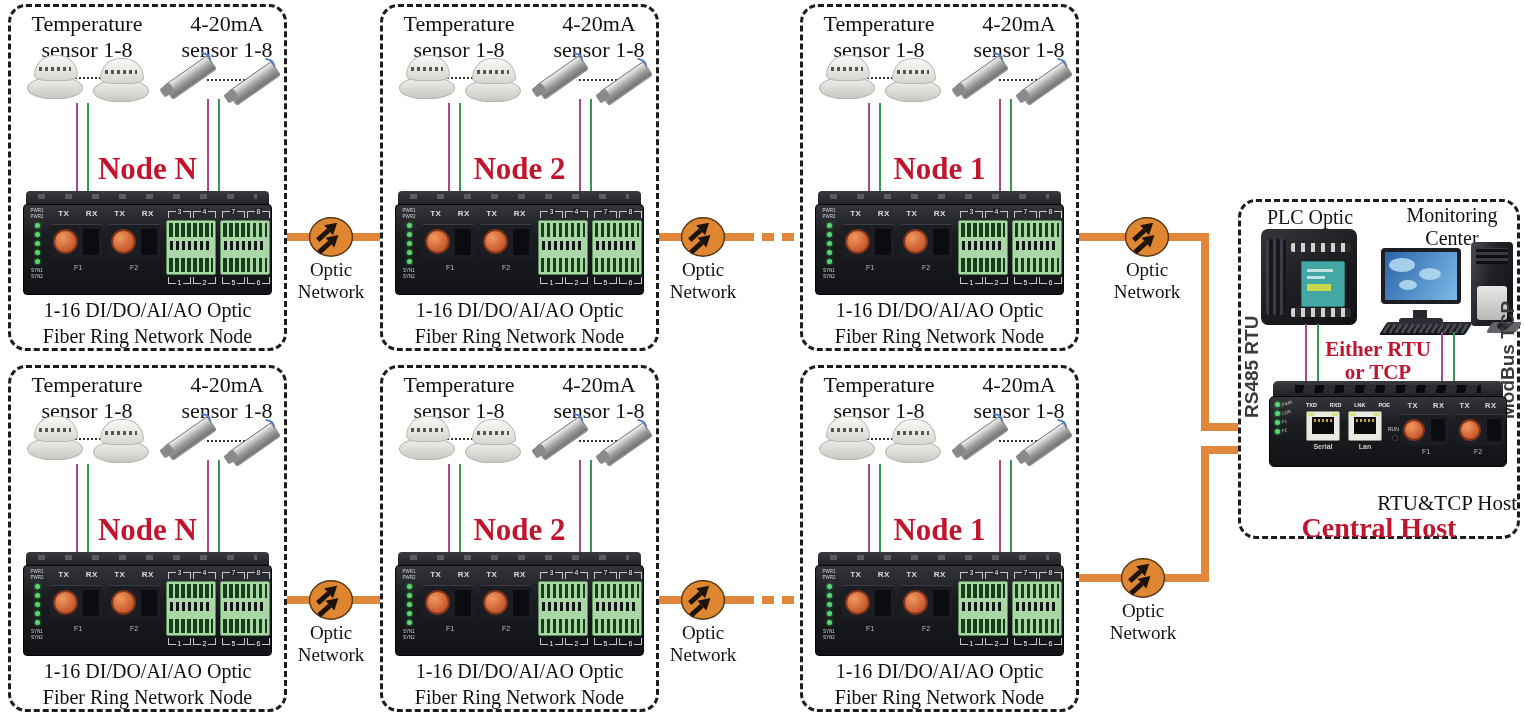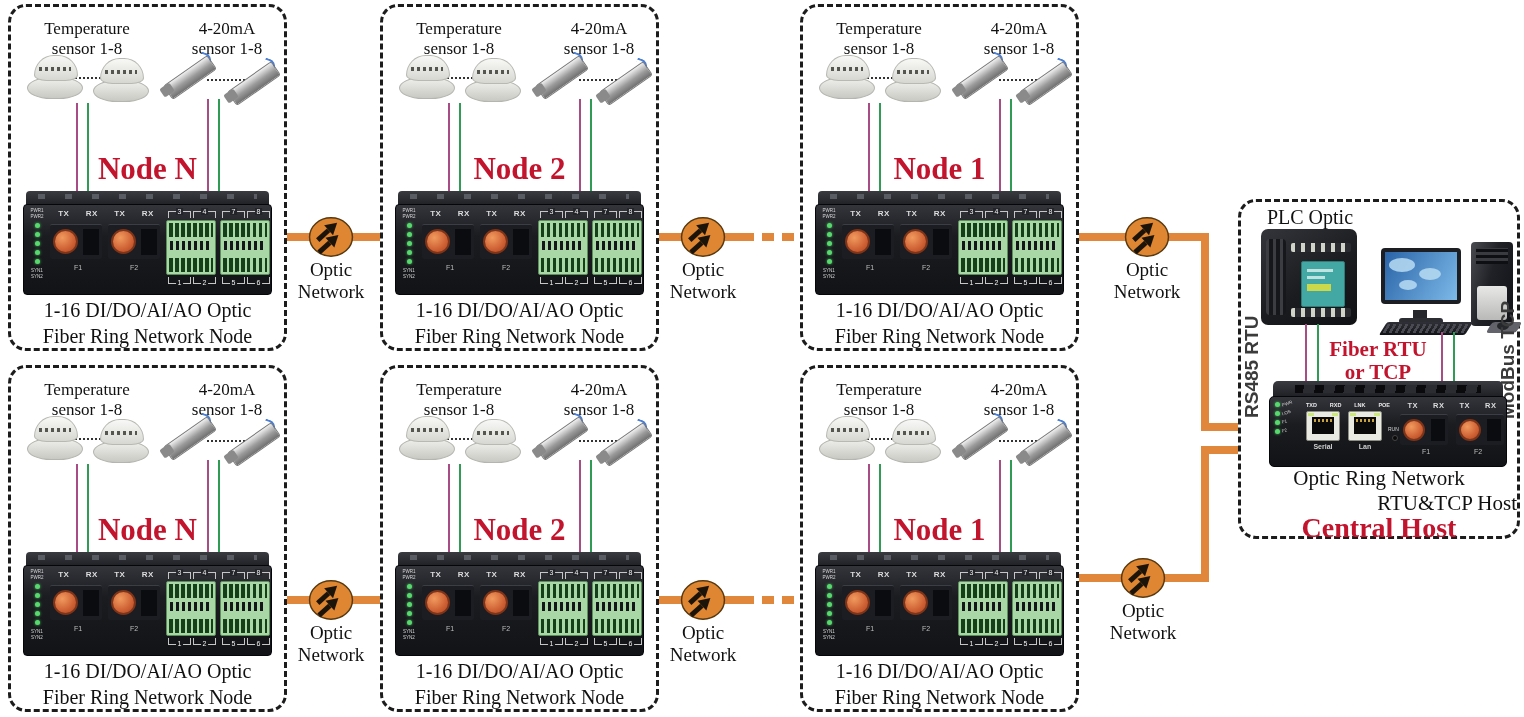--- a/index.html
+++ b/index.html
@@ -4,21 +4,21 @@
 <style>
   :root{
     --link-orange:#E1873C; --wire-magenta:#A84C85; --wire-green:#2F9B55;
     --accent-red:#C3142E; --terminal-green:#A9D7A6; --led-green:#58D96E; --knob-orange:#D96A3A;
   }
   html,body{margin:0;padding:0;background:#fff;}
   #canvas{position:relative;width:1524px;height:717px;background:#fff;overflow:hidden;
     font-family:"Liberation Serif","DejaVu Serif",serif;color:#111;}
   
   .node-box{position:absolute;width:279px;height:347px;border:3px dashed #1c1c1c;border-radius:18px;box-sizing:border-box;background:#fff;}
-  .hdr{position:absolute;top:12px;text-align:center;font-size:17px;line-height:1.18;white-space:pre-line;}
+  .hdr{position:absolute;top:4px;text-align:center;font-size:22px;line-height:1.18;white-space:pre-line;}
   .hdr-temp{left:10px;width:132px;}
   .hdr-ma{left:160px;width:112px;}
   .node-title{position:absolute;left:0;right:0;top:144px;text-align:center;font-weight:bold;font-size:31px;color:var(--accent-red);}
   .node-caption{position:absolute;left:0;right:0;top:290px;text-align:center;font-size:20px;line-height:1.3;white-space:pre-line;}
   .dotline{position:absolute;height:0;border-top:2px dotted #333;}
   .vline{position:absolute;width:2px;}
   .vline.m{background:var(--wire-magenta);}
   .vline.g{background:var(--wire-green);}
   
   .smoke{position:absolute;width:56px;height:44px;}
@@ -933,20 +933,22 @@
   </div>
 </div>
     <div class="node-caption">1-16 DI/DO/AI/AO Optic
 Fiber Ring Network Node</div>
   </div>
 </span>
   </div>
 
   <div class="central-box">
     <div class="plc-label">PLC Optic</div>
+    <div class="mon-label">Monitoring
+Center</div>
 
     <div class="plc-art">
       <i class="plc-body"></i>
       <i class="plc-vents"></i>
       <i class="plc-termrow top"></i>
       <div class="plc-screen">
           <i class="l1"></i>
           <i class="l2"></i>
           <i class="chip"></i>
         </div>
@@ -975,21 +977,21 @@
     </div>
 
     <div class="vtext left">RS485 RTU</div>
     <div class="vtext right">ModBus TCP</div>
 
     <div class="vline m" style="left:64px;top:122px;height:57px;"></div>
     <div class="vline g" style="left:76px;top:122px;height:57px;"></div>
     <div class="vline m" style="left:200px;top:130px;height:49px;"></div>
     <div class="vline g" style="left:212px;top:130px;height:49px;"></div>
 
-    <div class="either">Fiber RTU
+    <div class="either">Either RTU
 or TCP</div>
 
     <div class="host-dev">
       <div class="host-lid">
           <div class="vents"></div>
         </div>
       <div class="host-face">
         <div class="hled-col">
           <div class="hled">
               <i></i>
@@ -1048,18 +1050,17 @@
               <i class="knob"></i>
             </div>
           <div class="frow">
             <span>F1</span>
             <span>F2</span>
           </div>
         </div>
       </div>
     </div>
 
-    <div class="cap1">Optic Ring Network</div>
     <div class="cap2">RTU&amp;TCP Host</div>
     <div class="site">Central Host</div>
   </div>
 
 </div>
 
 </body></html>

